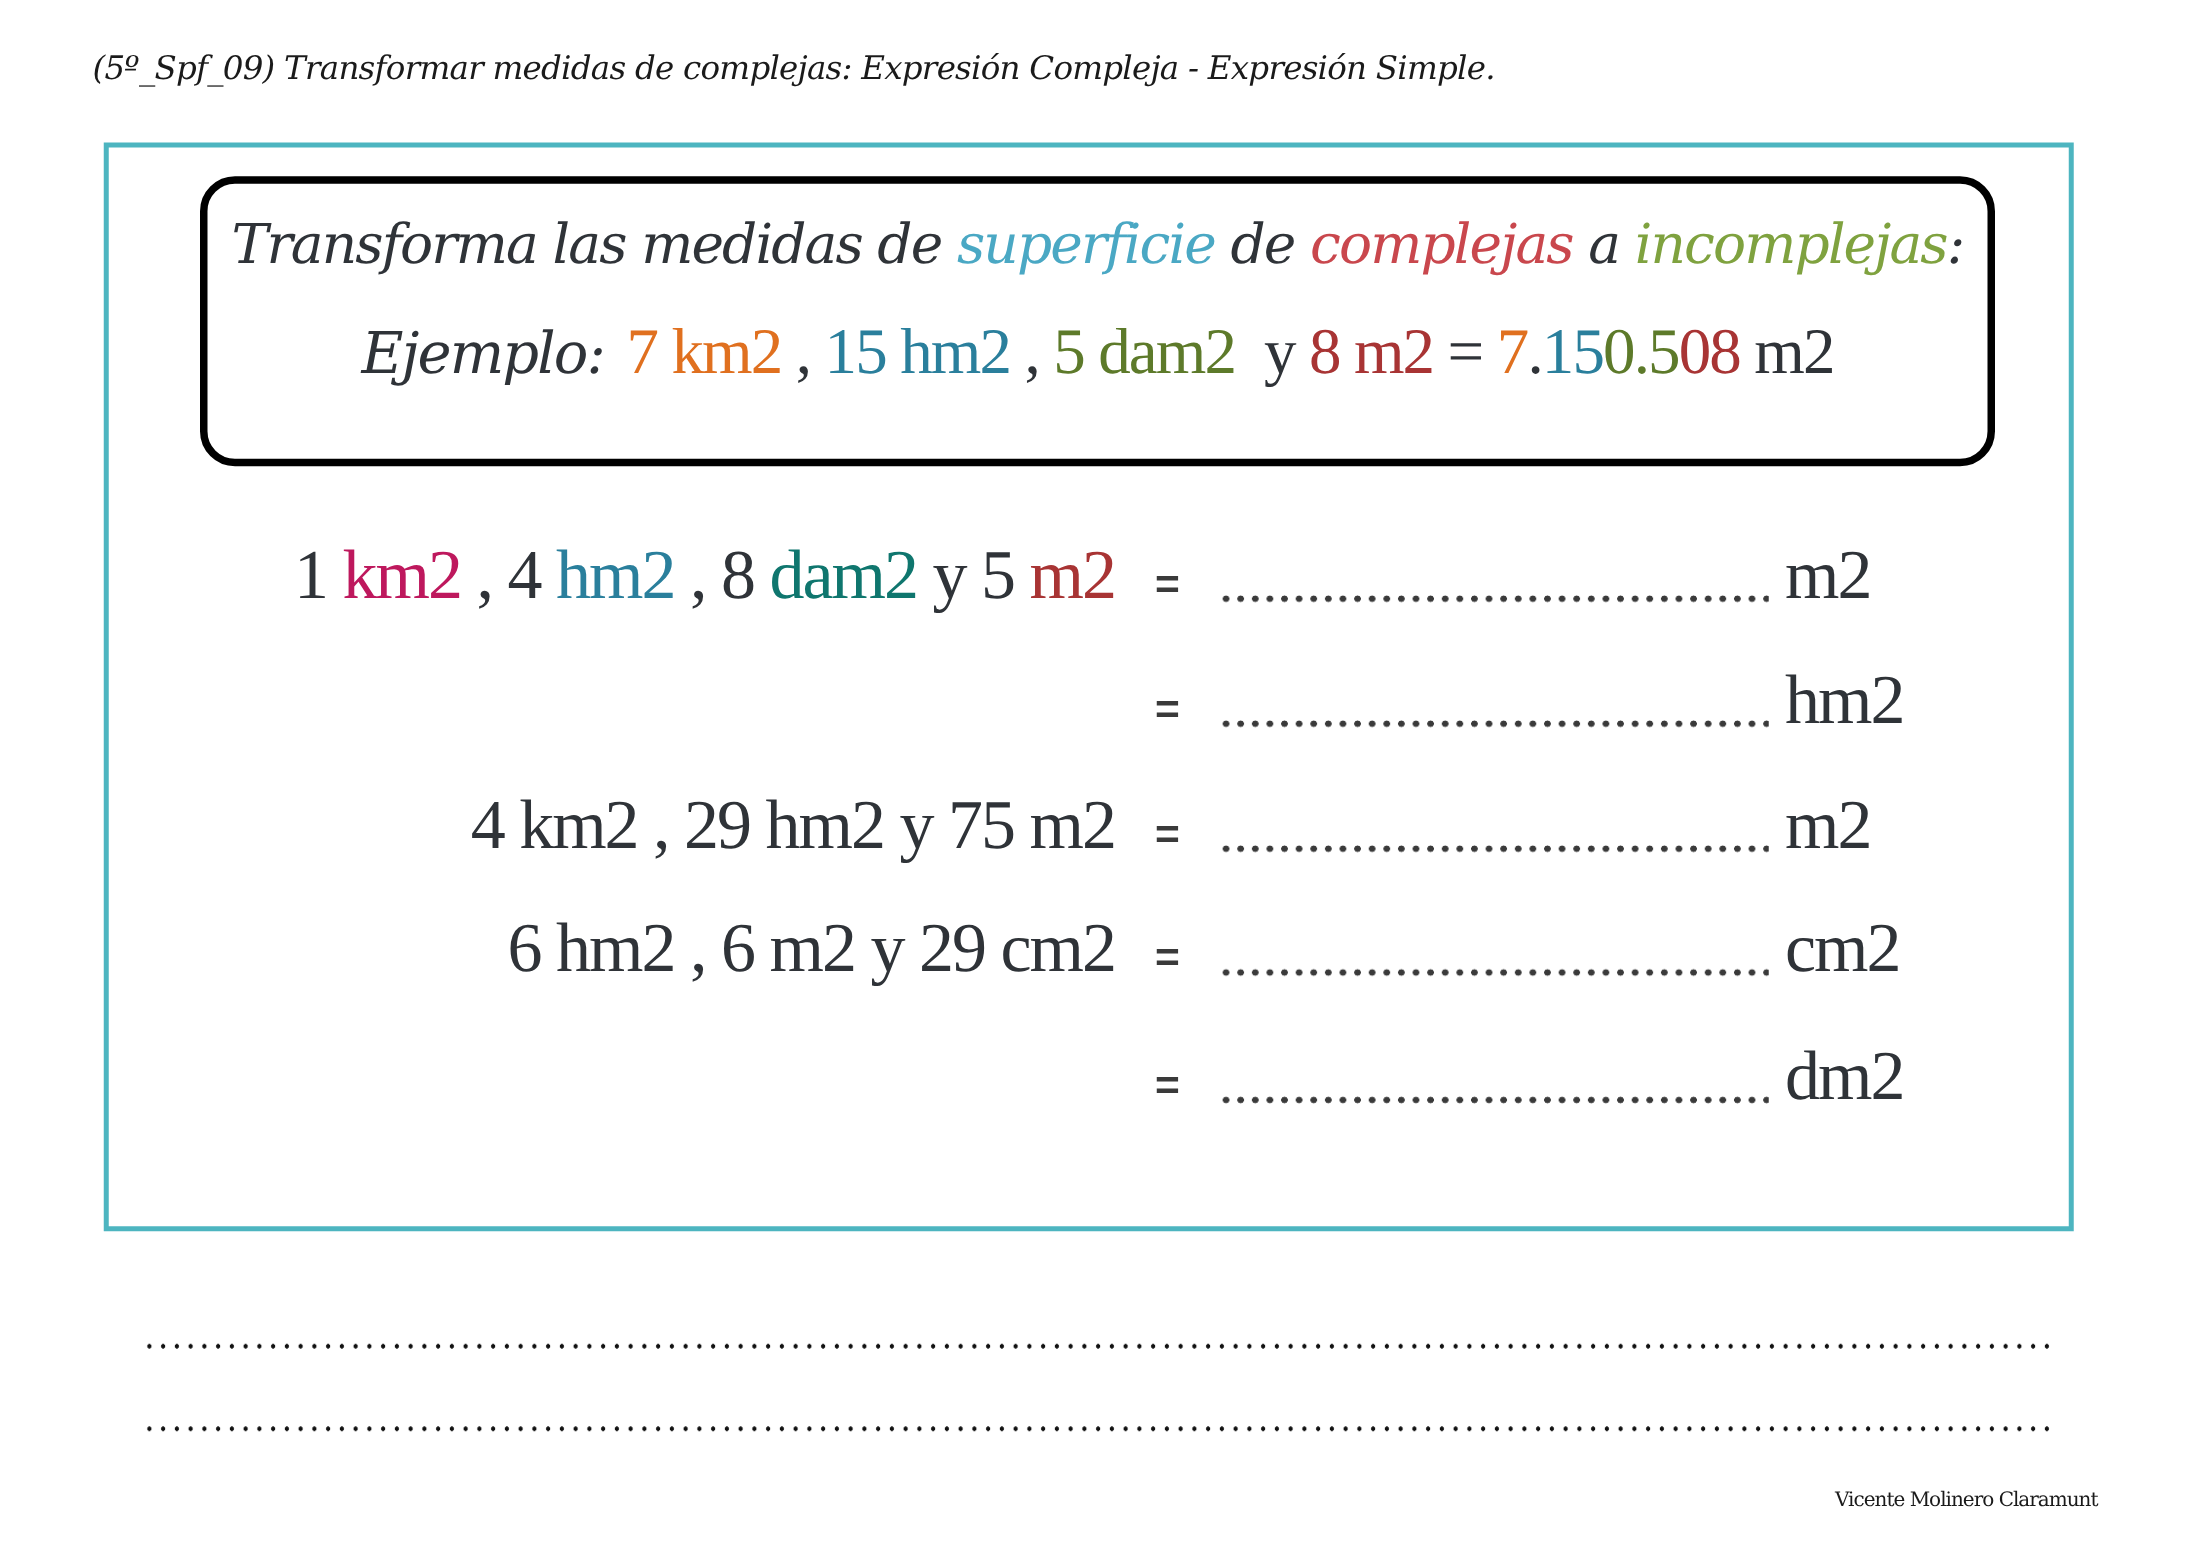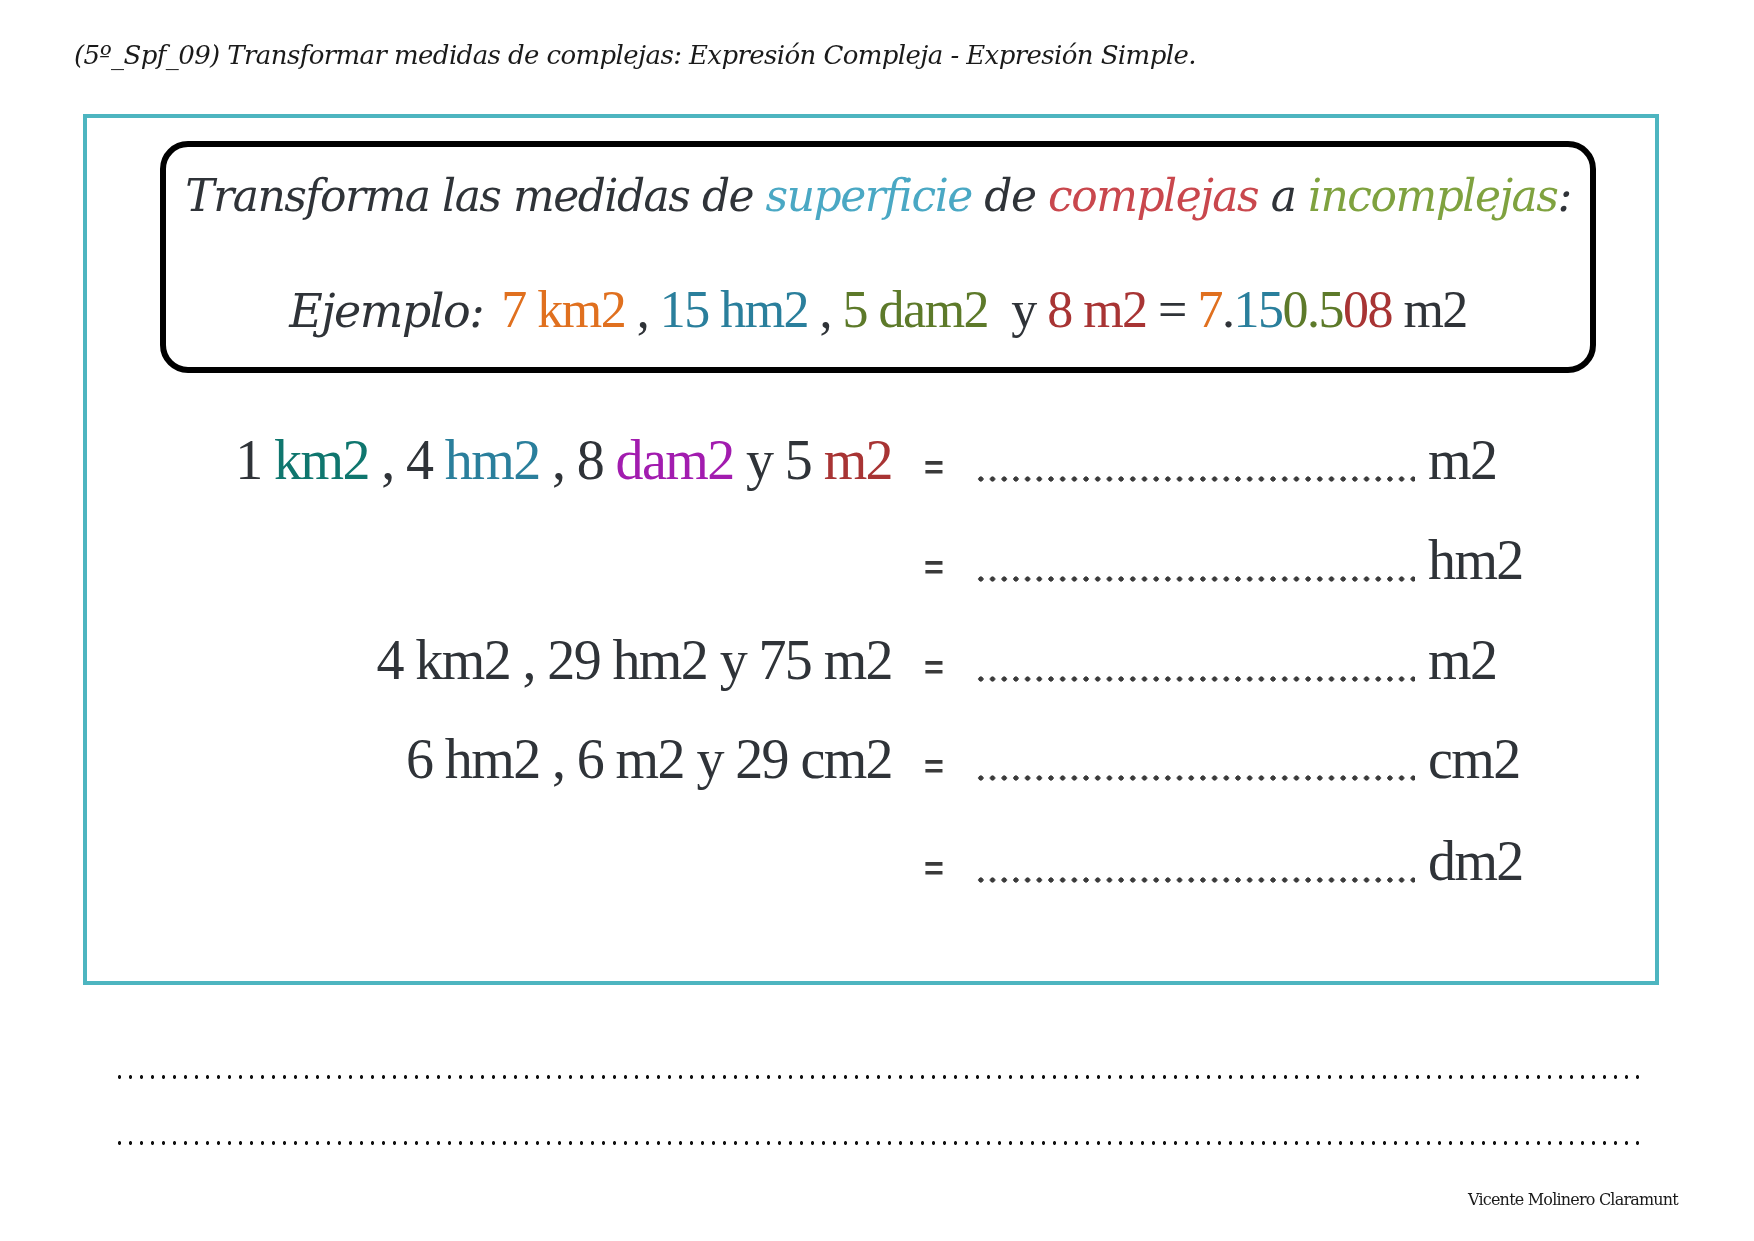--- a/index.html
+++ b/index.html
@@ -22,21 +22,21 @@
   .header-box {
     left: 160px; top: 141px; width: 1436px; height: 232px;
     border: 6px solid #000; border-radius: 28px; box-sizing: border-box;
   }
   .instruction {
     left: 160px; width: 1436px; top: 170px; text-align: center;
     font-family: "DejaVu Serif", serif; font-style: italic;
     font-size: 44px; letter-spacing: -1.5px; white-space: nowrap;
   }
   .example {
-    left: 160px; width: 1436px; top: 280px; text-align: center;
+    left: 160px; width: 1436px; top: 252px; text-align: center;
     font-size: 52px; letter-spacing: -1.5px; white-space: nowrap;
   }
   .example .lbl { font-family: "DejaVu Serif", serif; font-style: italic; font-size: 46px; margin-right: 18px; }
   .row {
     left: 0; width: 1754px; height: 70px;
   }
   .row .expr {
     position: absolute; right: 862px; bottom: 0;
     font-size: 56px; letter-spacing: -1.6px; white-space: nowrap; line-height: 1;
   }
@@ -77,21 +77,21 @@
 <div class="abs instruction">
   <span>Transforma las medidas de </span><span style="color:#4aa8c4">superficie</span><span> de </span><span style="color:#c9474d">complejas</span><span> a </span><span style="color:#7fa23f">incomplejas</span><span>:</span>
 </div>
 
 <div class="abs example">
   <span class="lbl">Ejemplo:</span><span style="color:#e0701f">7 km2</span><span> , </span><span style="color:#2a7f9c">15 hm2</span><span> , </span><span style="color:#5d7a2a">5 dam2</span><span style="white-space:pre">  y </span><span style="color:#a83434">8 m2</span><span> = </span><span style="color:#e0701f">7</span><span>.</span><span style="color:#2a7f9c">15</span><span style="color:#5d7a2a">0.5</span><span style="color:#a83434">08</span><span> m2</span>
 </div>
 
 <div class="abs row" style="top:418px">
   <div class="expr">
-    <span>1 </span><span style="color:#0f766e">km2</span><span> , </span><span>4 </span><span style="color:#2a7f9c">hm2</span><span> , </span><span>8 </span><span style="color:#a21caf">dam2</span><span> y </span><span>5 </span><span style="color:#a83434">m2</span>
+    <span>1 </span><span style="color:#be185d">km2</span><span> , </span><span>4 </span><span style="color:#2a7f9c">hm2</span><span> , </span><span>8 </span><span style="color:#0f766e">dam2</span><span> y </span><span>5 </span><span style="color:#a83434">m2</span>
   </div>
   <span class="eq">=</span>
   <div class="blank"></div>
   <span class="unit">m2</span>
 </div>
 
 <div class="abs row" style="top:518px">
   <span class="eq">=</span>
   <div class="blank"></div>
   <span class="unit">hm2</span>

